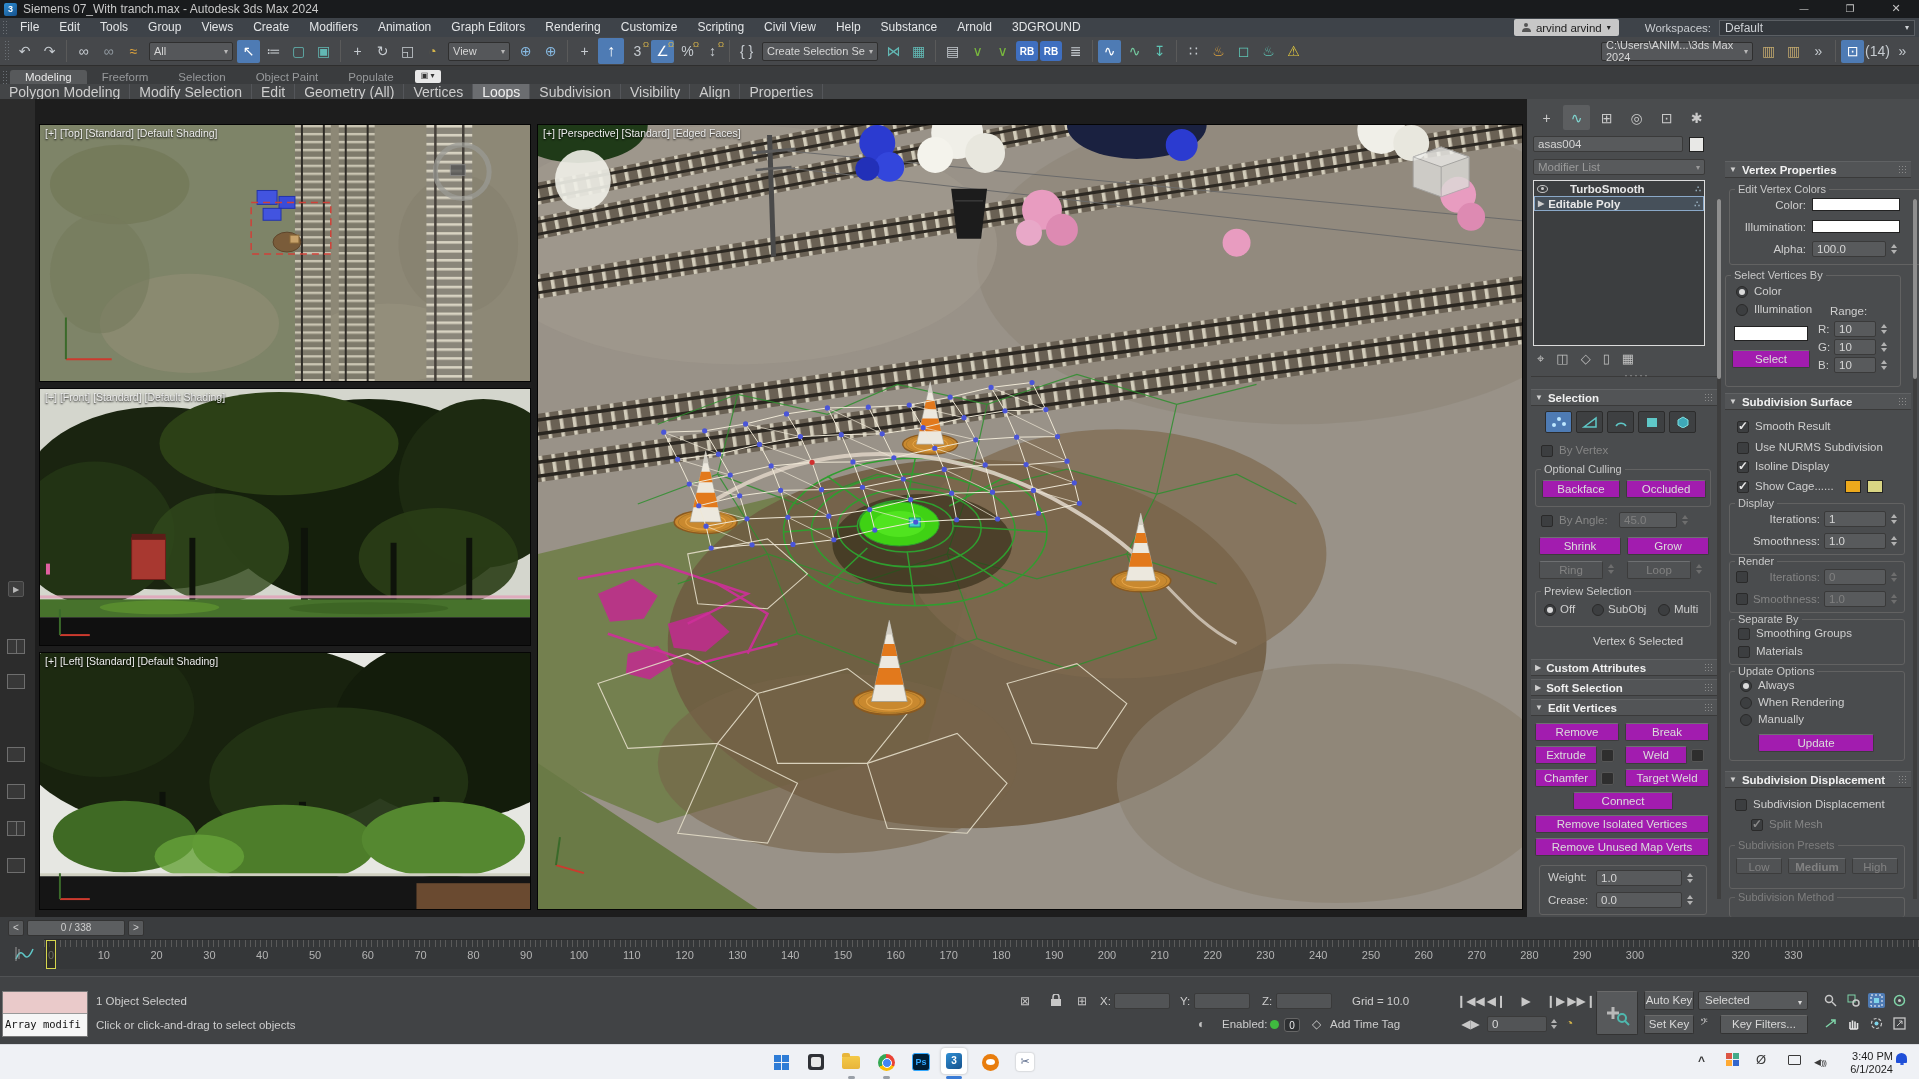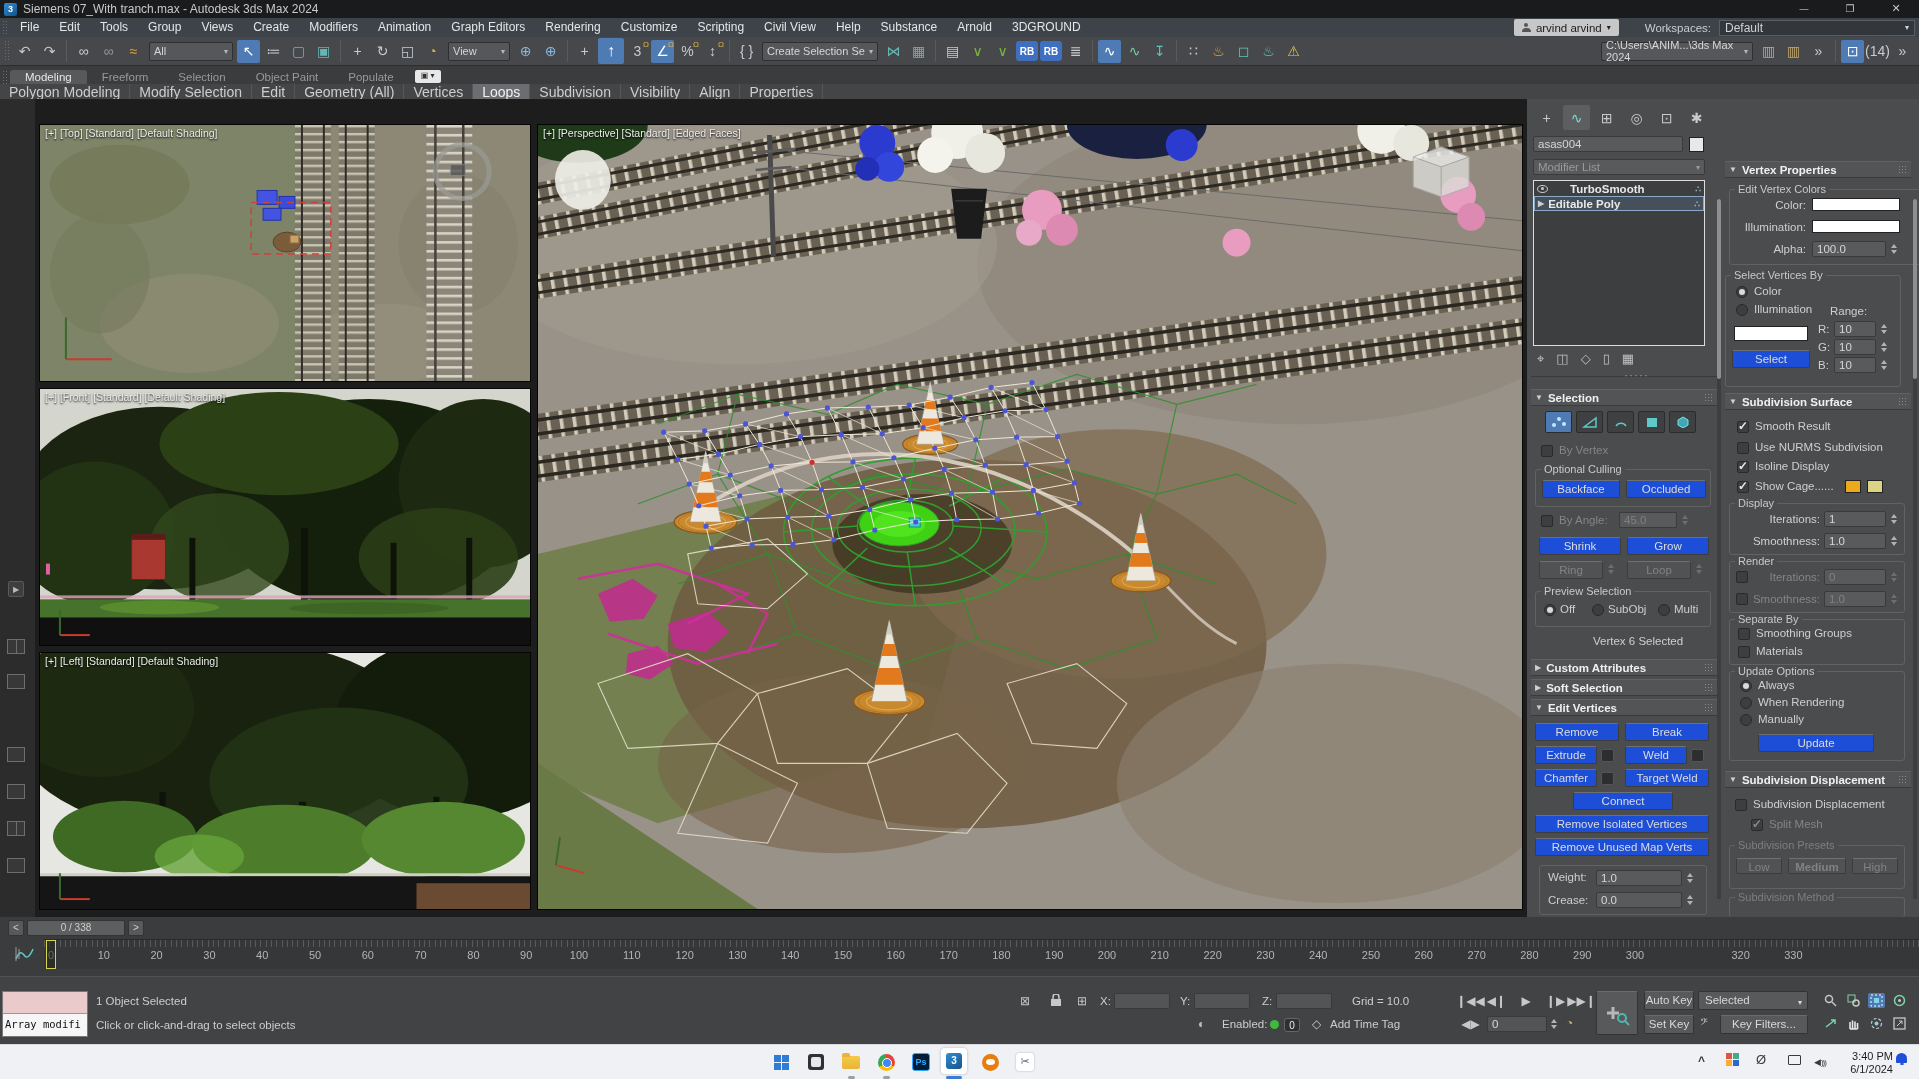--- a/index.html
+++ b/index.html
@@ -83,21 +83,21 @@
   #cpL{left:4px;} #cpR{left:198px;}
   .scrolltrack{position:absolute;top:100px;width:4px;height:700px;background:#3e3e3e;}
   .scrollthumb{position:absolute;left:0;width:4px;height:180px;background:#8f8f8f;border-radius:2px;}
   .fld{position:absolute;height:16px;background:#585a5c;border:1px solid #3a3a3a;border-radius:2px;
     color:#d6d6d6;font-size:11.5px;padding:0 4px;line-height:14px;white-space:nowrap;overflow:hidden;}
   .fld.dim{color:#808080;}
   .spin{position:absolute;width:11px;height:16px;display:flex;flex-direction:column;justify-content:center;gap:2px;align-items:center;}
   .spin i{width:0;height:0;border-left:3.5px solid transparent;border-right:3.5px solid transparent;}
   .spin i.u{border-bottom:4px solid #b2b2b2;} .spin i.d{border-top:4px solid #b2b2b2;}
   .spin.dim i.u{border-bottom-color:#6e6e6e;} .spin.dim i.d{border-top-color:#6e6e6e;}
-  .btn{position:absolute;height:18px;background:#1d4ed8;border:1px solid #3c3c3c;border-top-color:#6e7072;
+  .btn{position:absolute;height:18px;background:#a21caf;border:1px solid #3c3c3c;border-top-color:#6e7072;
     border-radius:2px;color:#dcdcdc;font-size:11.5px;text-align:center;line-height:16px;white-space:nowrap;}
   .btn.dim{color:#828282;background:#505254;}
   .btn.sq{width:13px;height:13px;background:#2e2e2e;border:1px solid #555;}
   .chk{position:absolute;width:12px;height:12px;background:#3c3e40;border:1px solid #2a2a2a;border-radius:2px;}
   .chk.on::after{content:"✓";position:absolute;left:0px;top:-3px;font-size:12px;color:#e8e8e8;font-weight:bold;}
   .chk.on.dim::after{color:#8a8a8a;}
   .rad{position:absolute;width:12px;height:12px;background:#3c3e40;border:1px solid #2a2a2a;border-radius:50%;}
   .rad.on::after{content:"";position:absolute;left:2px;top:2px;width:6px;height:6px;border-radius:50%;background:#dadada;}
   .roll{position:absolute;left:0;width:100%;height:17px;background:#525456;border-top:1px solid #606264;
     border-bottom:1px solid #3a3a3a;display:flex;align-items:center;padding:0 4px;}

